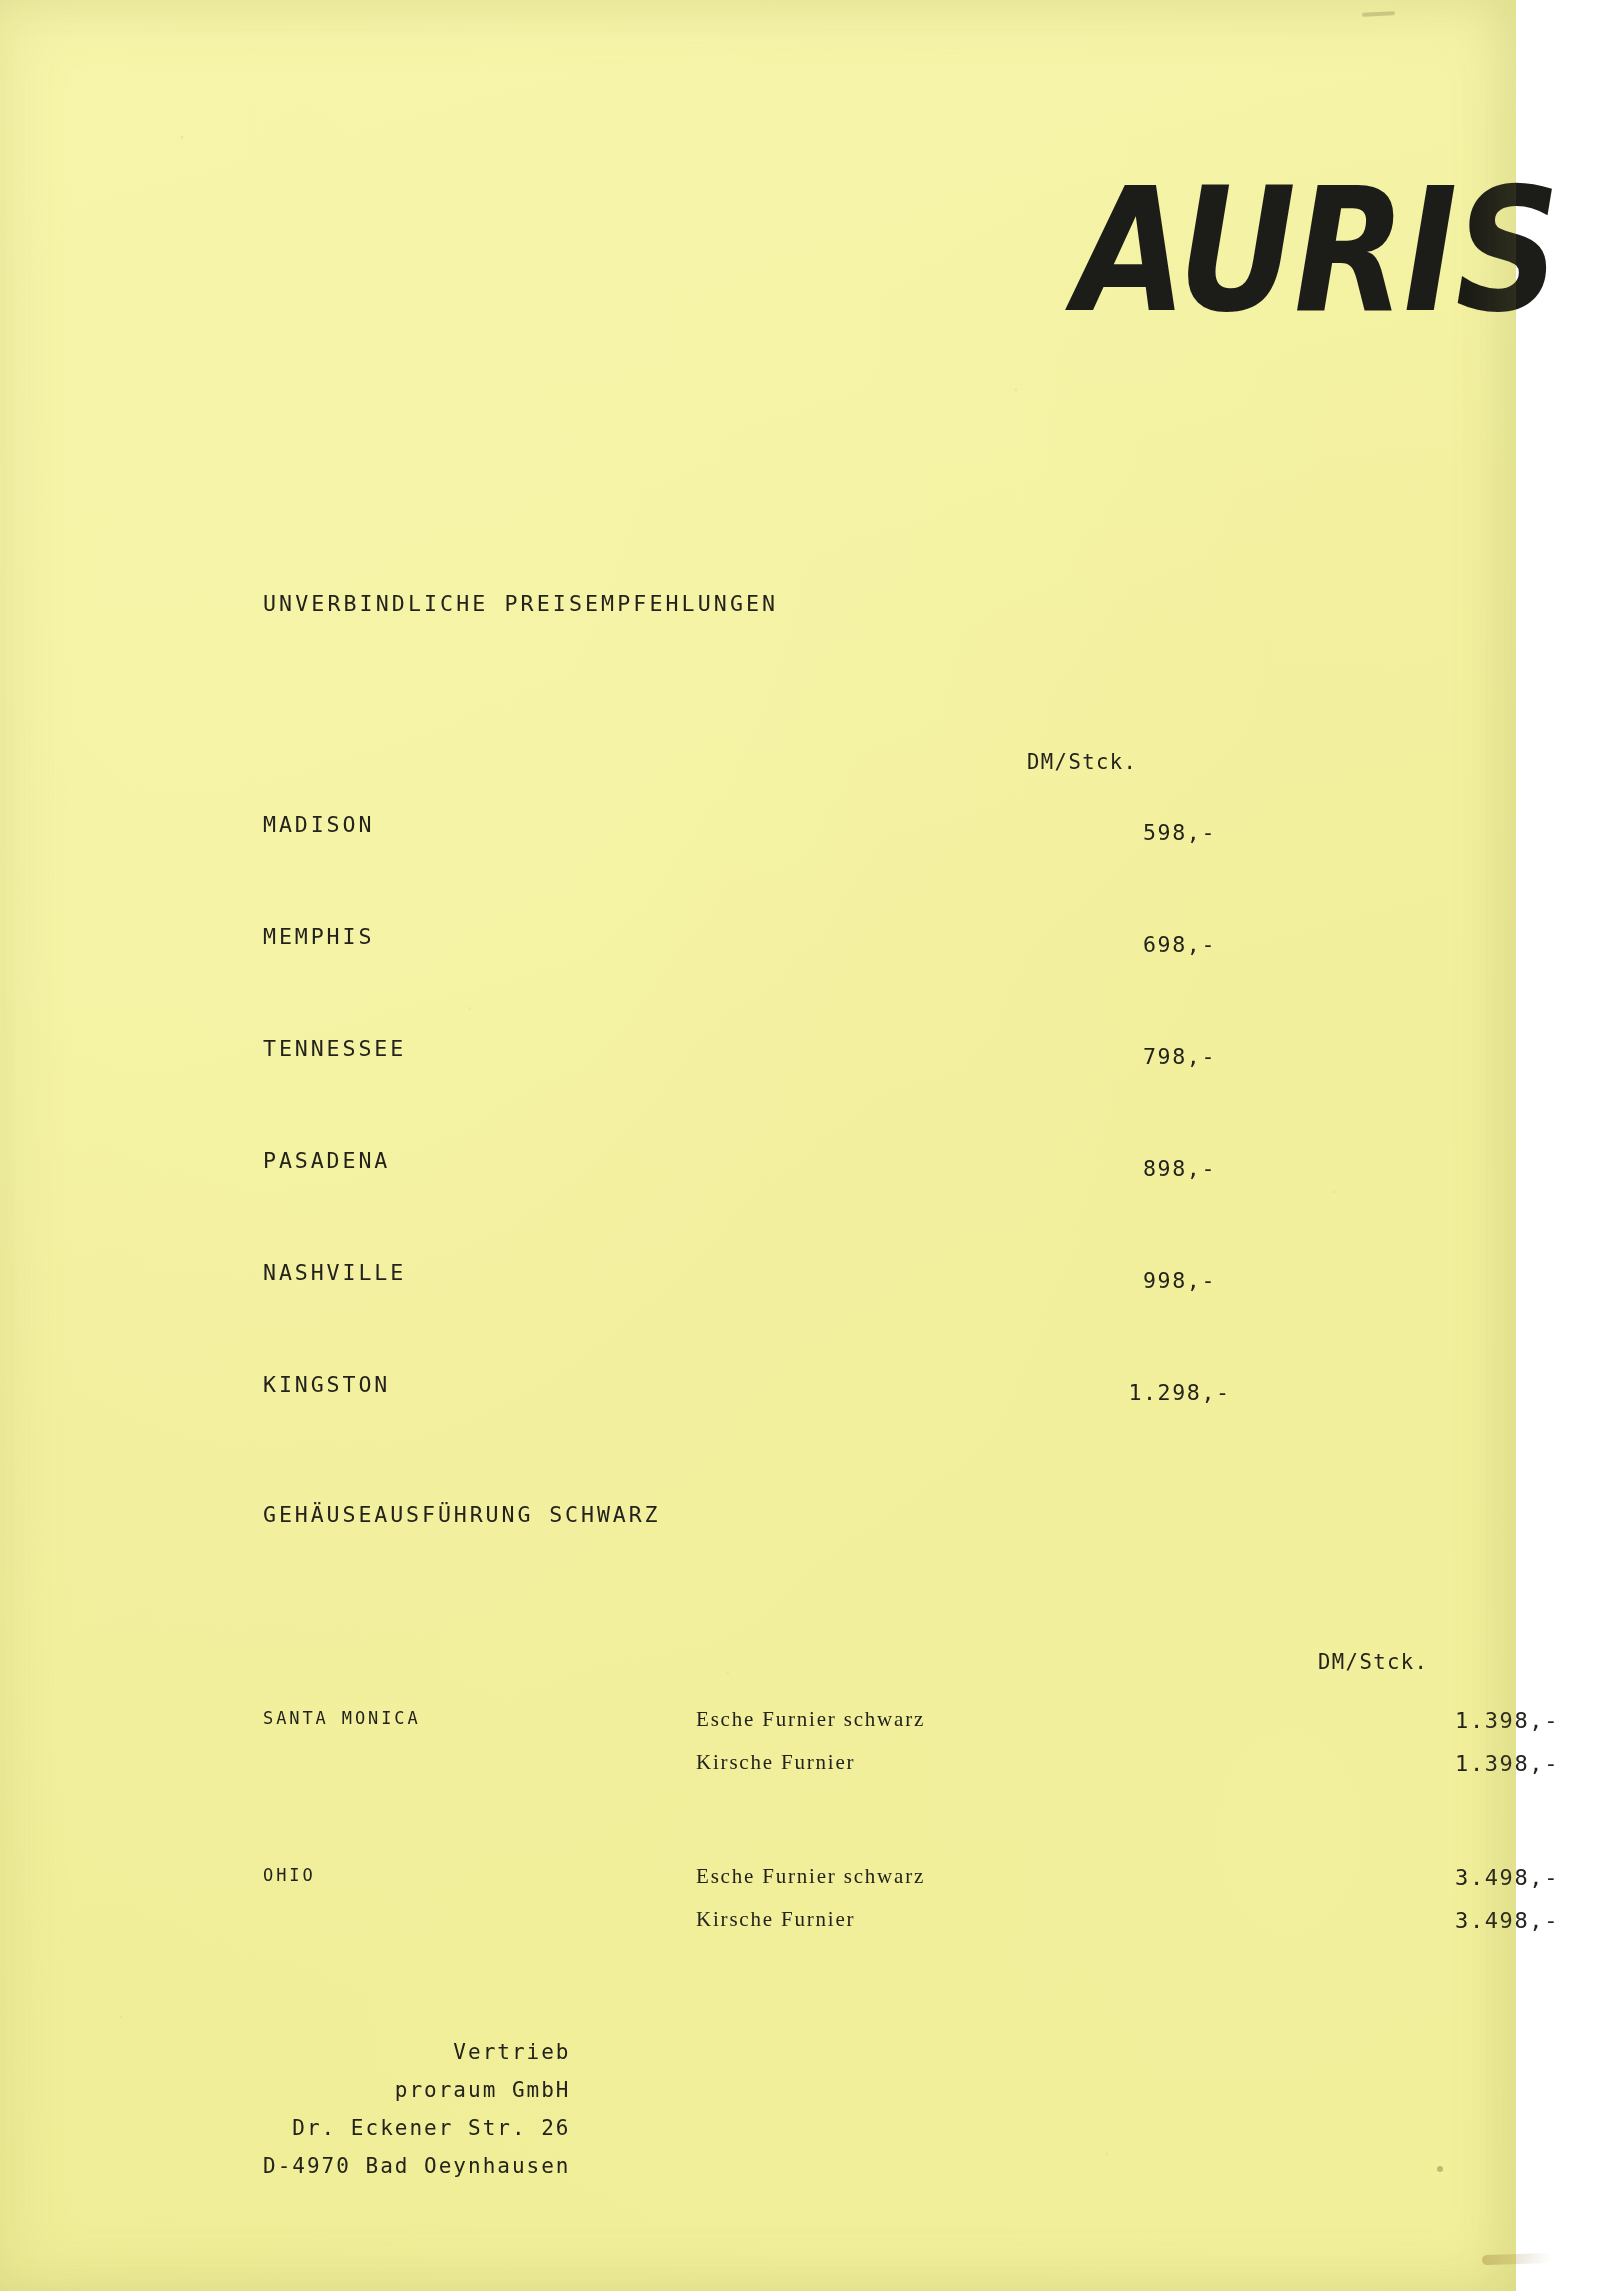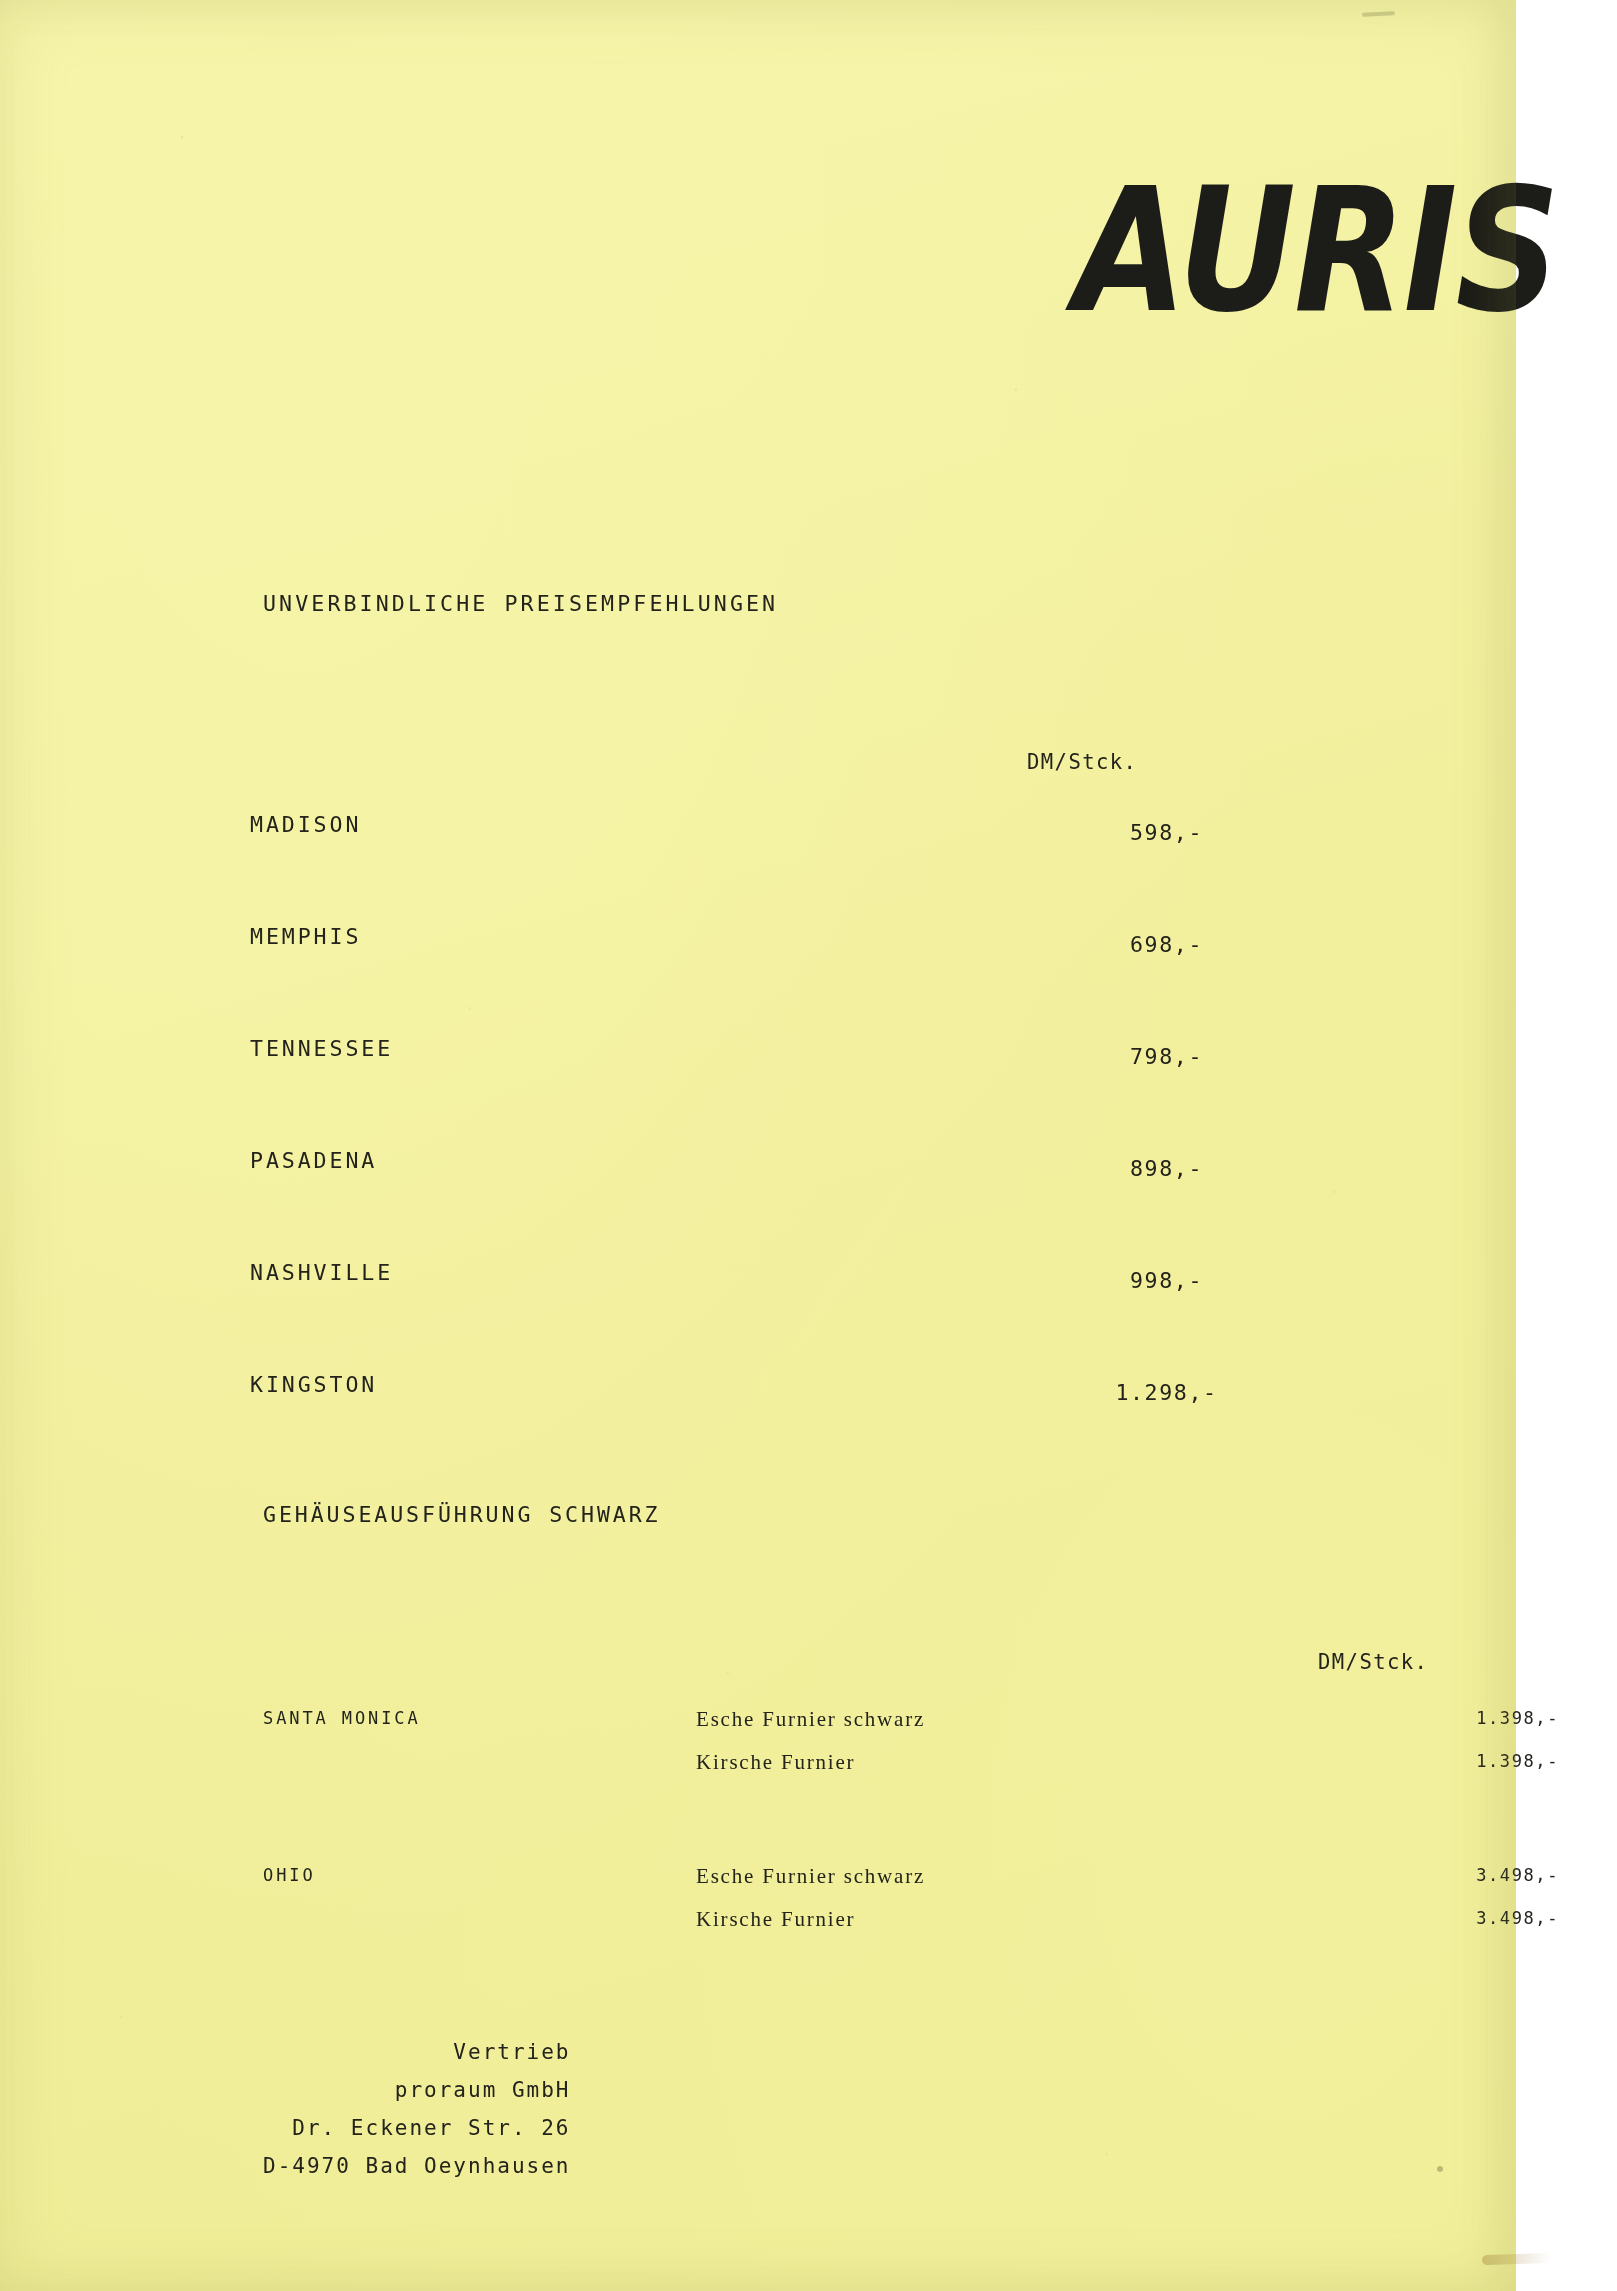--- a/index.html
+++ b/index.html
@@ -84,21 +84,21 @@
     left: 263px;
     top: 1502px;
     font-size: 21.6px;
     letter-spacing: 2.9px;
   }
 
   .unit1 { left: 1027px; top: 750px;  font-size: 20.6px; letter-spacing: 1.4px; }
   .unit2 { left: 1318px; top: 1650px; font-size: 20.6px; letter-spacing: 1.4px; }
 
   
-  .plist1 { position: absolute; left: 250px; top: 812px; width: 980px; }
+  .plist1 { position: absolute; left: 263px; top: 812px; width: 980px; }
   .plist1 .row {
     position: relative;
     height: 112px;
   }
   .plist1 .name {
     position: absolute;
     left: 0;
     top: 0;
     font-size: 21.6px;
     letter-spacing: 2.9px;
@@ -130,21 +130,21 @@
     white-space: pre;
   }
   .plist2 .variants { margin-left: 433px; position: relative; }
   .plist2 .vrow { position: relative; height: 43px; }
   .plist2 .vname {
     position: absolute; left: 0; top: 0;
     font-size: 21px; letter-spacing: 1.8px; color: #23231c; white-space: pre; font-family: Liberation Serif, serif;
   }
   .plist2 .vprice {
     position: absolute; left: 608px; top: 1px; width: 255px;
-    text-align: right; font-size: 17px; letter-spacing: 1.6px;
+    text-align: right; font-size: 22px; letter-spacing: 1.6px;
     color: #23231c; white-space: pre;
   }
 
   
   .footer {
     position: absolute;
     left: 263px;
     top: 2033px;
     font-size: 21px;
     letter-spacing: 2px;

